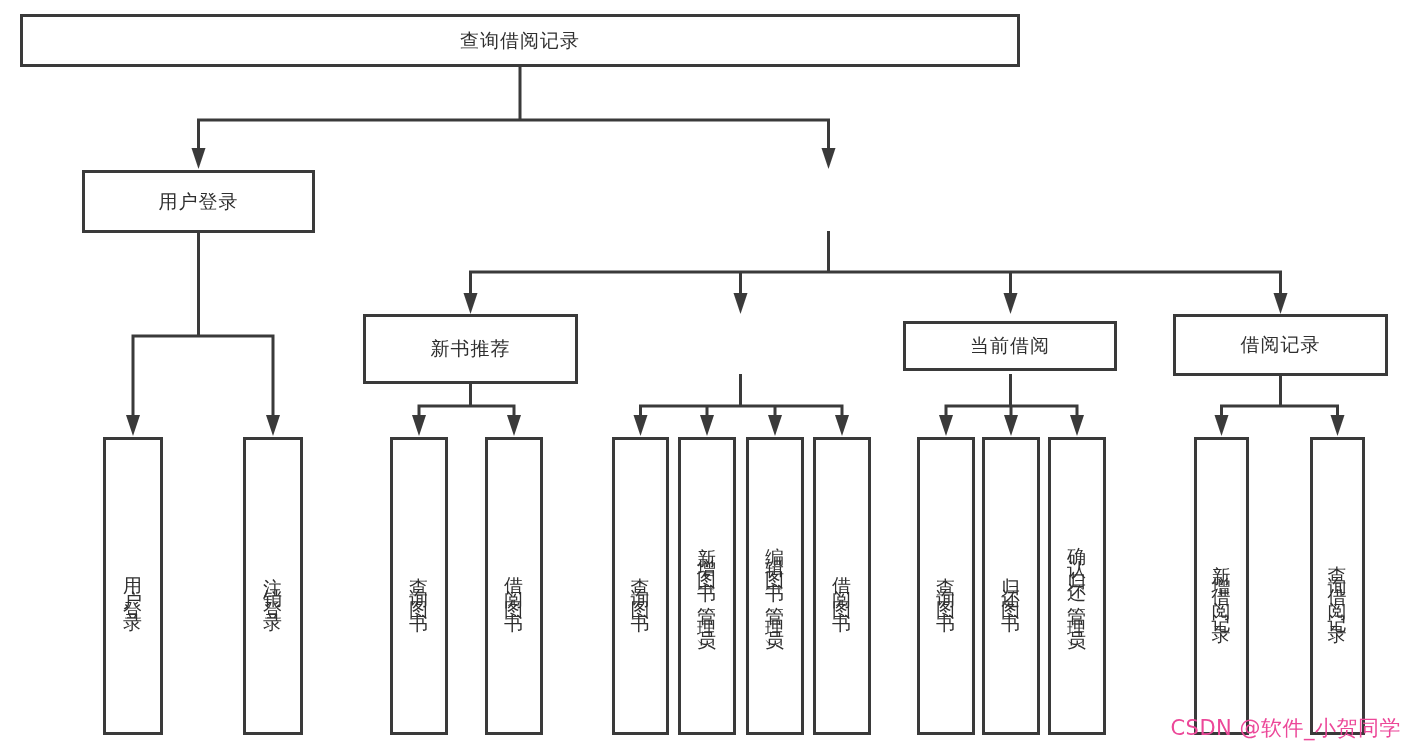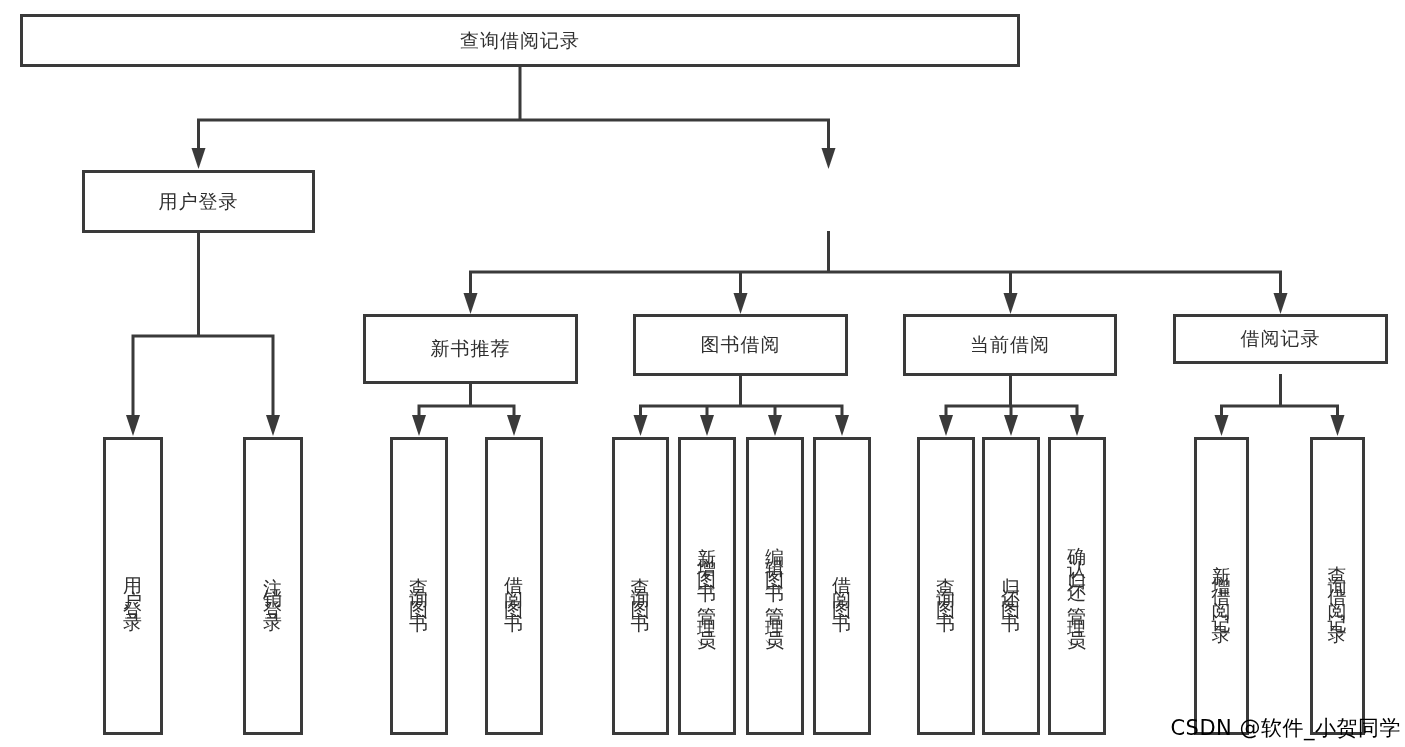--- a/index.html
+++ b/index.html
@@ -37,21 +37,21 @@
     writing-mode: vertical-rl;
     text-orientation: mixed;
     letter-spacing: 12px;
     line-height: 1;
   }
   .watermark {
     position: absolute;
     right: 4px;
     bottom: 5px;
     font-size: 21px;
-    color: #000000;
+    color: #ec4899;
     letter-spacing: 0.5px;
     z-index: 5;
     white-space: nowrap;
   }
 </style>
 </head>
 <body>
 
 <div class="canvas">
 
@@ -103,23 +103,22 @@
       <polygon fill="#3a3a3a" stroke="none" points="1214.5,415 1228.5,415 1221.5,436"></polygon>
       <polygon fill="#3a3a3a" stroke="none" points="1330.5,415 1344.5,415 1337.5,436"></polygon>
     </g>
   </svg>
 
   <div class="node hnode" style="left:20px;top:14px;width:1000px;height:53px">查询借阅记录</div>
 
   <div class="node hnode" style="left:82px;top:170px;width:233px;height:63px">用户登录</div>
 
   <div class="node hnode" style="left:363px;top:314px;width:215px;height:70px">新书推荐</div>
-  <div class="node hnode" style="left:633px;top:314px;width:215px;height:62px">图书借阅</div>
-  <div class="node hnode" style="left:903px;top:314px;width:214px;height:62px">当前借阅</div>
-  <div class="node hnode" style="left:1173px;top:314px;width:215px;height:50px">借阅记录</div>
+  <div class="node hnode" style="left:903px;top:321px;width:214px;height:50px">当前借阅</div>
+  <div class="node hnode" style="left:1173px;top:314px;width:215px;height:62px">借阅记录</div>
 
   <div class="node vnode" style="left:103px;top:437px;width:60px;height:298px">
     <span class="vtext">用户登录</span>
   </div>
   <div class="node vnode" style="left:243px;top:437px;width:60px;height:298px">
     <span class="vtext">注销登录</span>
   </div>
 
   <div class="node vnode" style="left:390px;top:437px;width:58px;height:298px">
     <span class="vtext">查询图书</span>

